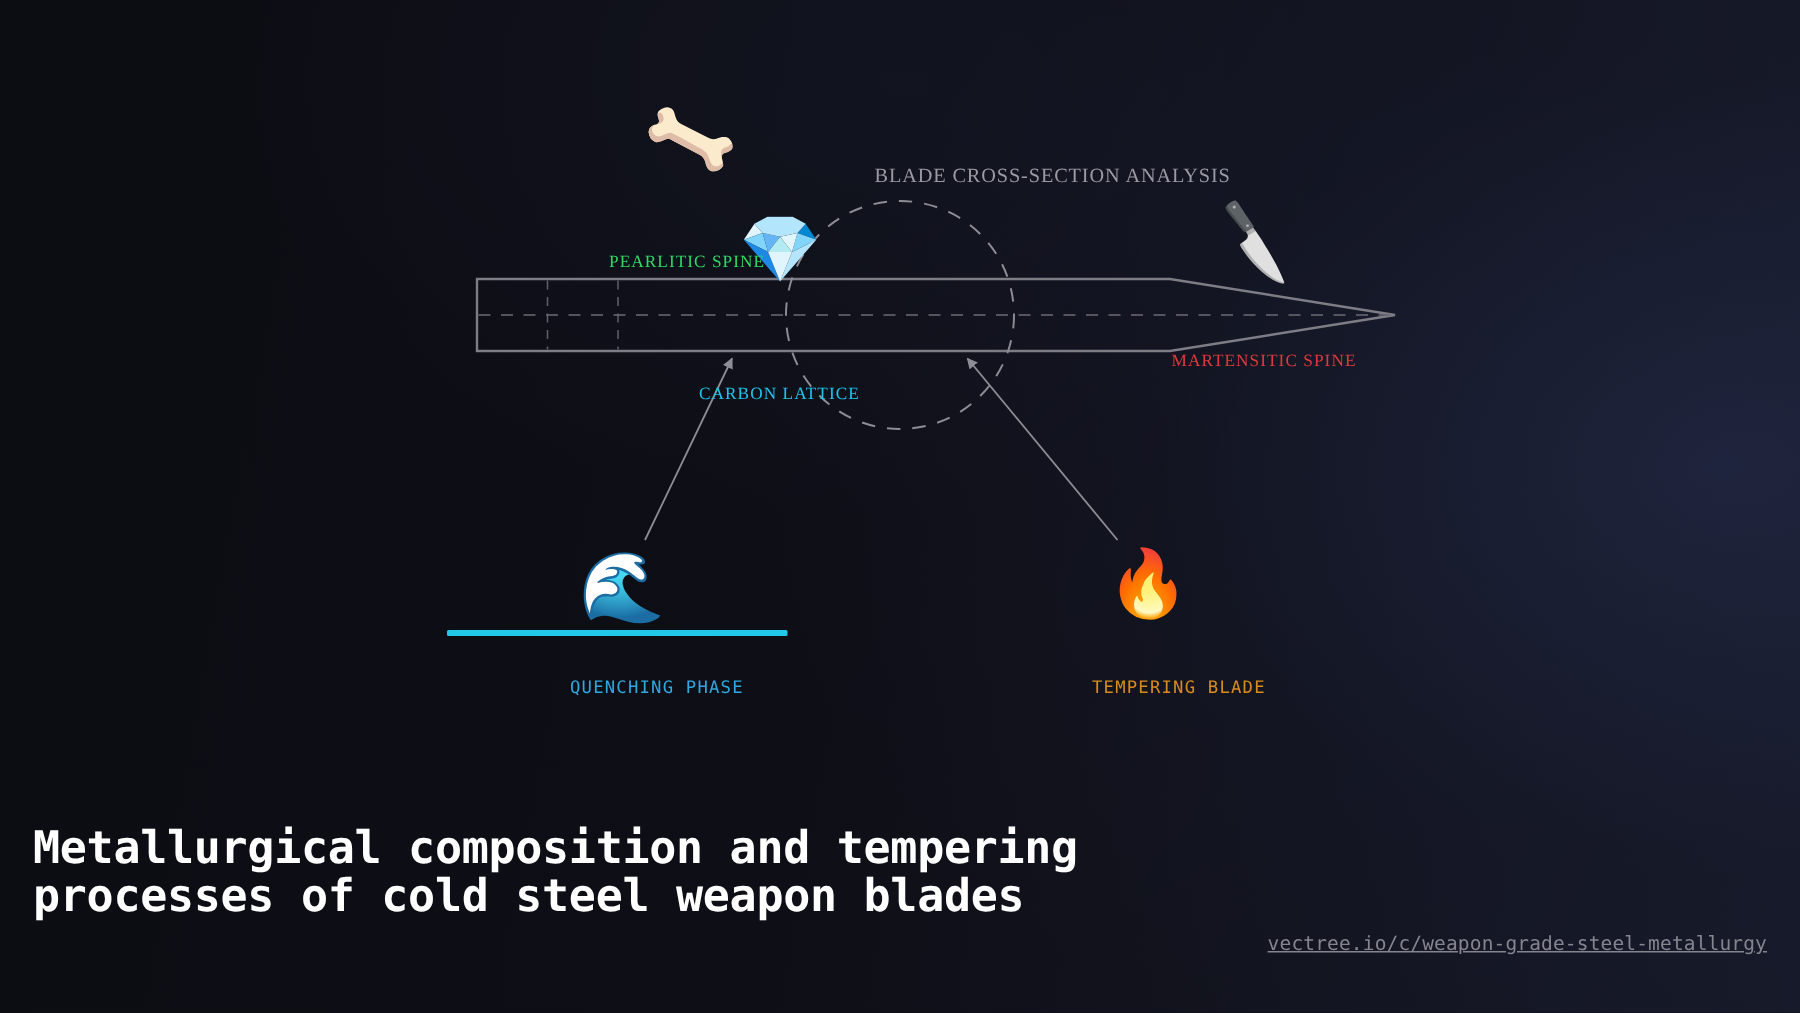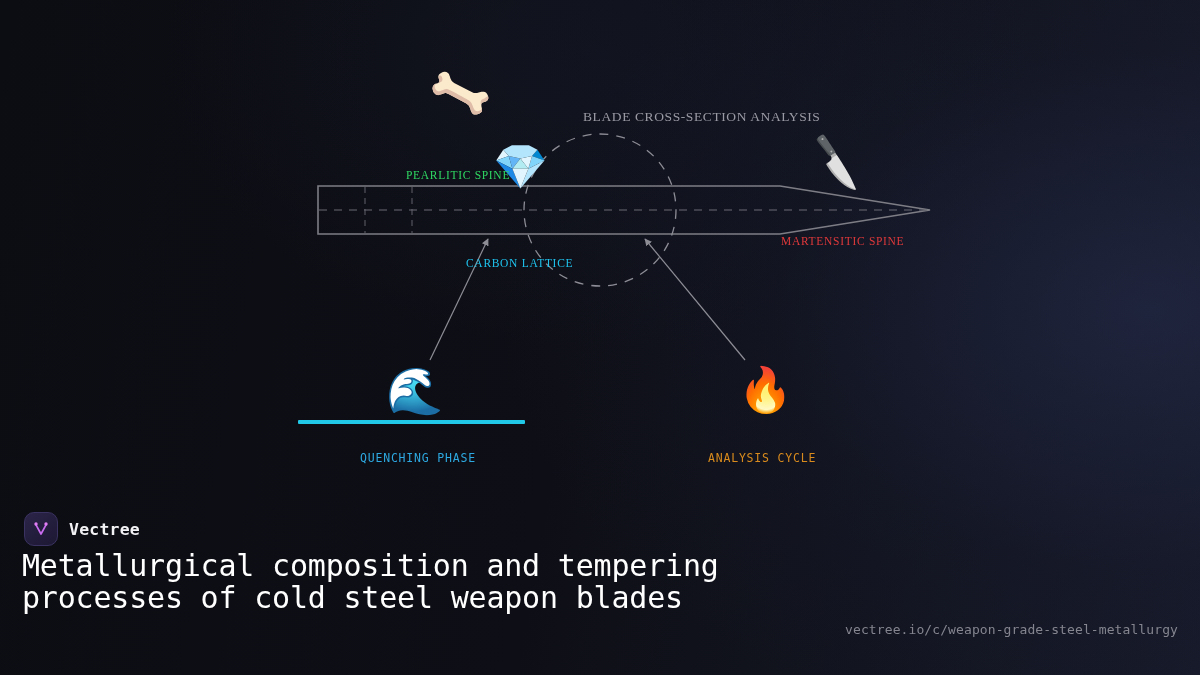--- a/index.html
+++ b/index.html
@@ -66,20 +66,21 @@
   .anno-carbon  { left: 466px; top: 221px; color: #1fc4ef; margin-top: 36px; }
   .anno-edge    { left: 781px; top: 235px; color: #e0393b; }
 
   .node-label {
     position: absolute;
     font-family: "DejaVu Sans Mono", monospace;
     font-size: 11.5px;
     letter-spacing: 0.8px;
     white-space: nowrap;
     text-align: center;
+    margin-left: 20px;
   }
   .node-quench { left: 360px; top: 451px; color: #2da8e0; }
   .node-temper { left: 708px; top: 451px; color: #d98b1d; }
 
   .quench-bar {
     position: absolute;
     left: 298px;
     top: 420px;
     width: 227px;
     height: 4px;
@@ -120,33 +121,34 @@
     color: #f2f2f5;
     letter-spacing: 0.2px;
   }
   .headline {
     position: absolute;
     left: 22px;
     top: 52px;
     width: 790px;
     font-family: "DejaVu Sans Mono", monospace;
     font-size: 30px;
-    font-weight: normal;
+    font-weight: bold;
     line-height: 32px;
     color: #ffffff;
     letter-spacing: -0.2px;
   }
   .footer-url {
     position: absolute;
     right: 22px;
     top: 124px;
     font-family: "DejaVu Sans Mono", monospace;
     font-size: 13px;
     color: #84858f;
     letter-spacing: 0.1px;
+    text-decoration: underline;
   }
 </style>
 </head>
 <body>
 
 <div id="stage">
 
   <svg id="diagram-svg" viewBox="0 0 1200 500" xmlns="http://www.w3.org/2000/svg">
 
     <path d="M 318 186 L 318 234 L 780 234 L 930 210 L 780 186 Z" fill="none" stroke="#7d7d85" stroke-width="1.6"></path>
@@ -174,33 +176,23 @@
   <div class="emoji emoji-knife">🔪</div>
   <div class="emoji emoji-wave">🌊</div>
   <div class="emoji emoji-fire">🔥</div>
 
   <div class="anno anno-spine">PEARLITIC SPINE</div>
   <div class="anno anno-carbon">CARBON LATTICE</div>
   <div class="anno anno-edge">MARTENSITIC SPINE</div>
 
   <div class="quench-bar"></div>
   <div class="node-label node-quench">QUENCHING PHASE</div>
-  <div class="node-label node-temper">ANALYSIS CYCLE</div>
+  <div class="node-label node-temper">TEMPERING BLADE</div>
 
   <div id="footer">
 
-    <div class="brand-row">
-      <div class="brand-logo">
-        <svg width="20" height="20" viewBox="0 0 20 20" xmlns="http://www.w3.org/2000/svg">
-          <path d="M5 5.8 L10 15 L15 5.8" fill="none" stroke="#c96cf0" stroke-width="1.7" stroke-linecap="round" stroke-linejoin="round"></path>
-          <circle cx="5" cy="5" r="1.7" fill="#e07ef5"></circle>
-          <circle cx="15" cy="5" r="1.7" fill="#e07ef5"></circle>
-        </svg>
-      </div>
-      <div class="brand-name">Vectree</div>
-    </div>
 
     <div class="headline">Metallurgical composition and tempering processes of cold steel weapon blades</div>
 
     <div class="footer-url">vectree.io/c/weapon-grade-steel-metallurgy</div>
   </div>
 
 </div>
 
 </body></html>

